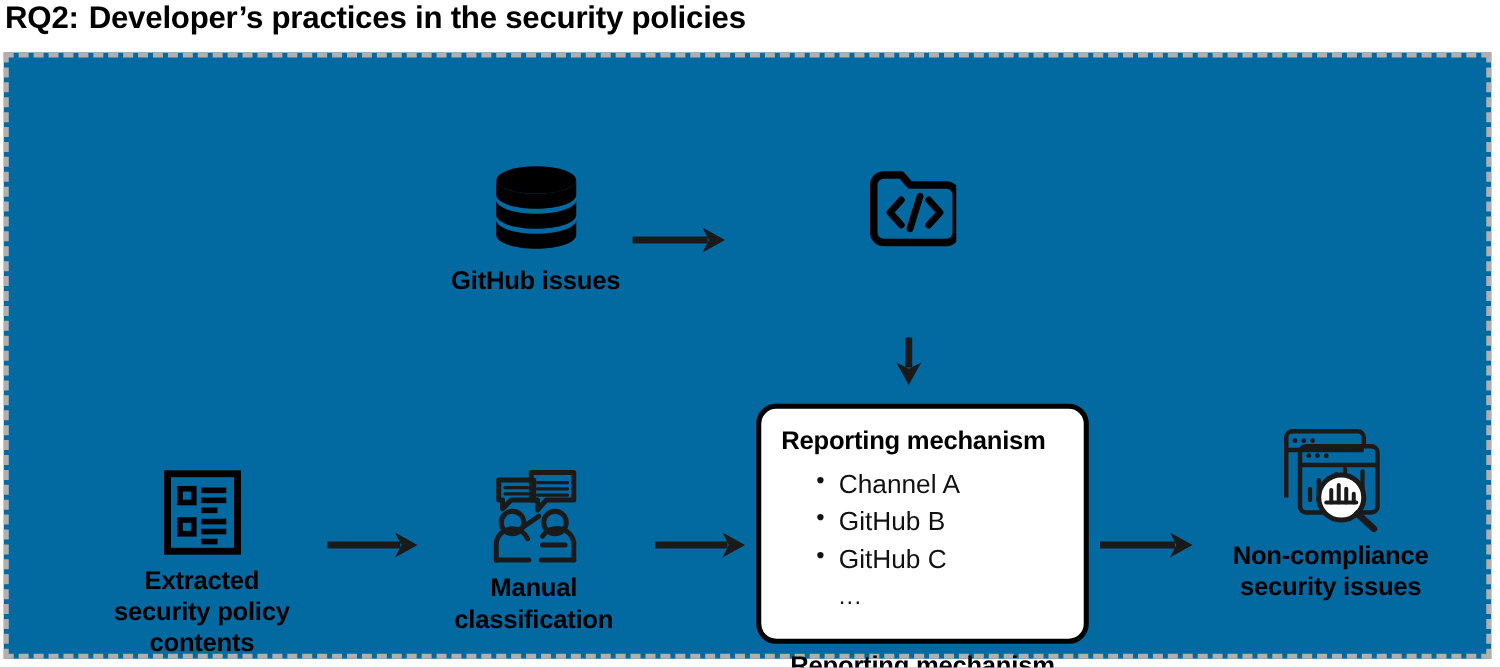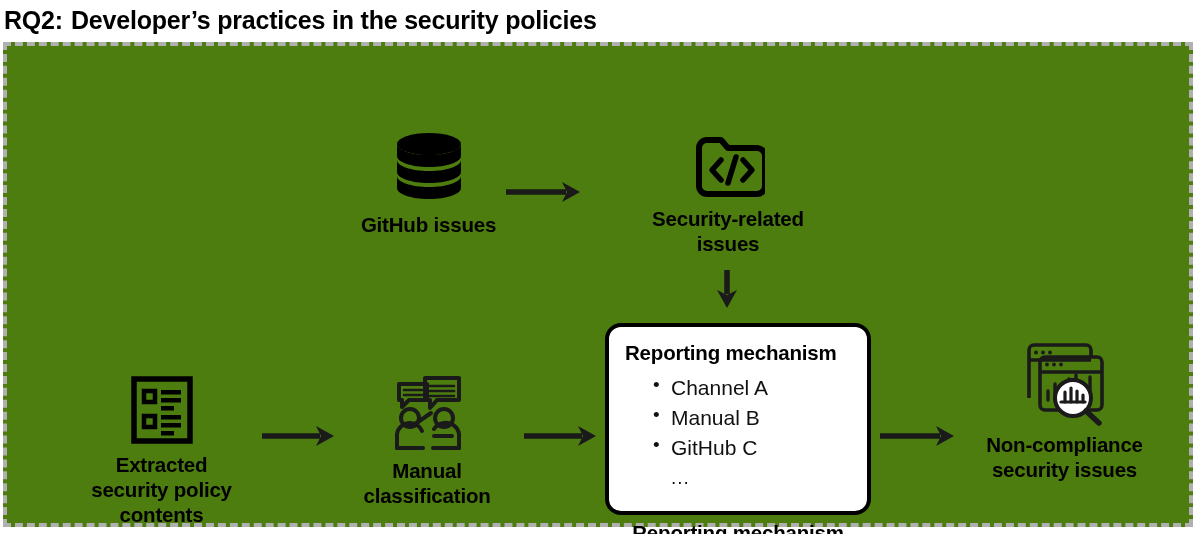--- a/index.html
+++ b/index.html
@@ -16,21 +16,20 @@
     position: relative;
   }
 
   
   #figure-title {
     position: absolute;
     left: 4px;
     top: 0px;
     height: 40px;
     display: flex;
-    align-items: center;
     font-size: 25px;
     letter-spacing: -0.2px;
     white-space: nowrap;
   }
   #figure-title .rq-label {
     font-weight: bold;
     margin-right: 8px;
   }
   #figure-title .rq-text {
     font-weight: bold;
@@ -38,21 +37,21 @@
 
   
   #diagram-frame {
     position: absolute;
     left: 3px;
     top: 42px;
     width: 1190px;
     height: 485px;
     box-sizing: border-box;
     border: 4px dashed #b0b0b0;
-    background: #4d7c0f;
+    background: #0369a1;
   }
 
   
   .node {
     position: absolute;
     display: flex;
     flex-direction: column;
     align-items: center;
     text-align: center;
   }
@@ -169,22 +168,20 @@
 
   <div class="node" id="node-security-issues">
     <span class="icon-wrap">
       <svg width="74" height="68" viewBox="0 0 74 68">
         <path d="M8 16 a8 8 0 0 1 8-8 h14 l7 8 h29 a8 8 0 0 1 8 8 v30 a8 8 0 0 1-8 8 H16 a8 8 0 0 1-8-8 z" fill="none" stroke="#000" stroke-width="6" stroke-linejoin="round"></path>
         <path d="M30 28 l-9 10 l9 10" fill="none" stroke="#000" stroke-width="5.5" stroke-linecap="round" stroke-linejoin="round"></path>
         <path d="M52 28 l9 10 l-9 10" fill="none" stroke="#000" stroke-width="5.5" stroke-linecap="round" stroke-linejoin="round"></path>
         <path d="M45 25 l-8 26" fill="none" stroke="#000" stroke-width="5.5" stroke-linecap="round"></path>
       </svg>
     </span>
-    <div class="node-label">Security-related
-issues</div>
   </div>
 
   <div class="node" id="node-manual-classification">
     <span class="icon-wrap">
       <svg width="84" height="78" viewBox="0 0 84 78">
         <g fill="none" stroke="#1a1a1a" stroke-width="4" stroke-linejoin="round" stroke-linecap="round">
           <path d="M14 10 h28 v16 h-18 l-7 7 v-7 h-3 z"></path>
           <path d="M40 4 h34 v22 h-22 l-7 8 v-8 h-5 z"></path>
         </g>
         <g stroke="#1a1a1a" stroke-width="2.6" stroke-linecap="round">
@@ -224,21 +221,21 @@
     <div class="node-label">Extracted
 security policy
 contents</div>
   </div>
 
   <div id="reporting-mechanism-group">
     <div id="reporting-mechanism-box">
       <div id="reporting-mechanism-heading">Reporting mechanism</div>
       <ul id="channel-list">
         <li>Channel A</li>
-        <li>Manual B</li>
+        <li>GitHub B</li>
         <li>GitHub C</li>
       </ul>
       <div id="channel-ellipsis">...</div>
     </div>
     <div id="reporting-mechanism-caption">Reporting mechanism</div>
   </div>
 
   <div class="node" id="node-noncompliance">
     <span class="icon-wrap">
       <svg width="100" height="88" viewBox="0 0 100 88">

